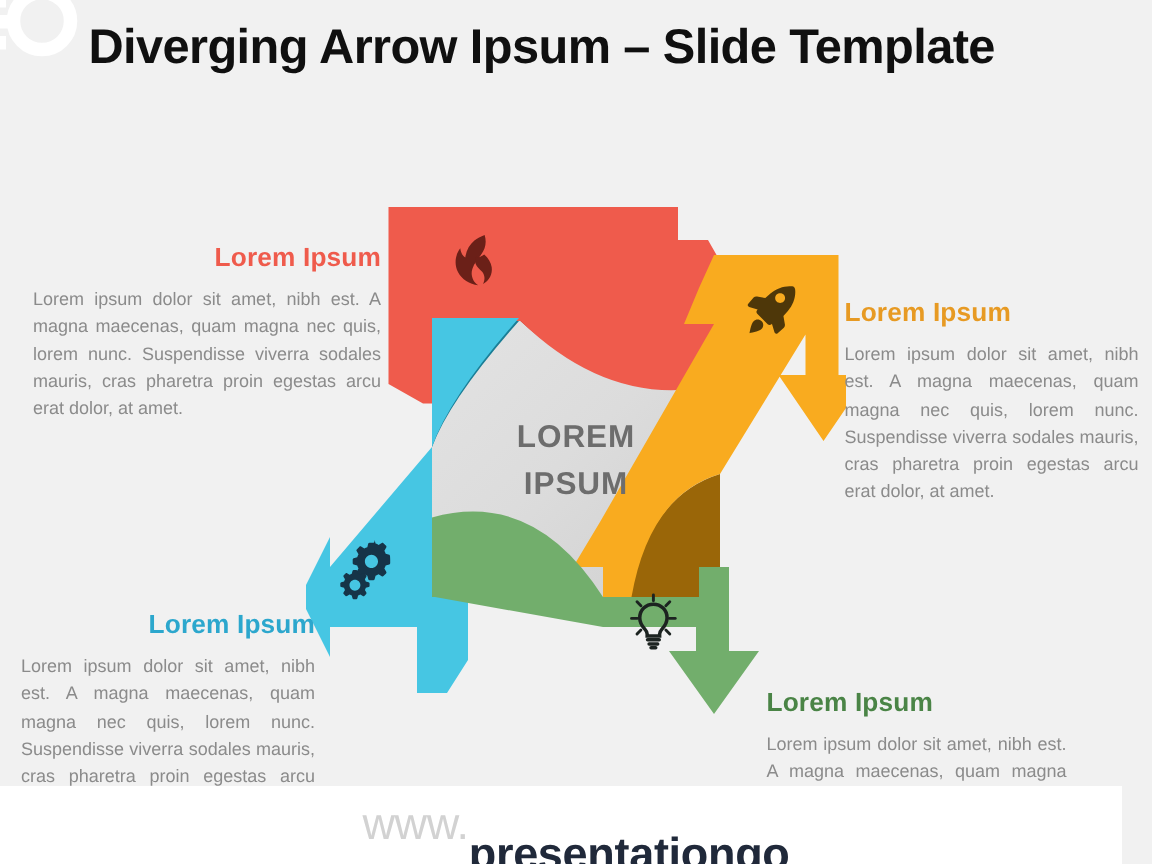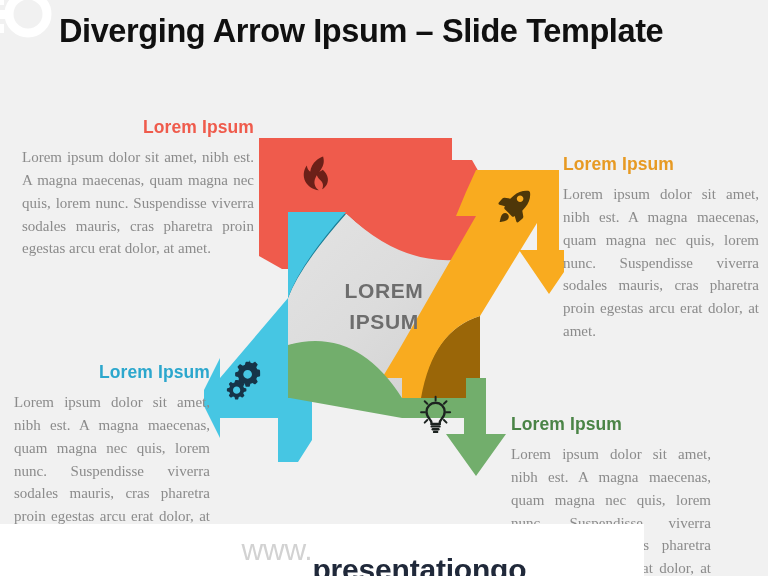--- a/index.html
+++ b/index.html
@@ -36,34 +36,34 @@
     line-height: 1.22;
     letter-spacing: -0.4px;
     color: #101010;
     z-index: 4;
   }
 
   
   .txt-block {
     position: absolute;
     z-index: 5;
+    margin-top: 44px;
   }
   .txt-heading {
     font-size: 17.5px;
     font-weight: bold;
     line-height: 1.1;
     margin-bottom: 9px;
     letter-spacing: 0.1px;
   }
   .txt-body {
-    font-size: 15px;
+    font-size: 12px;
     line-height: 1.52;
     color: #8b8b8b;
     text-align: justify;
-    font-family: Liberation Serif, serif;
   }
 
   .tb-tl { left: 22px;  top: 118px; width: 232px; }
   .tb-tl .txt-heading { text-align: right; color: #ef5b4c; }
 
   .tb-tr { left: 563px; top: 155px; width: 196px; }
   .tb-tr .txt-heading { text-align: left;  color: #e79a23; }
 
   .tb-bl { left: 14px;  top: 363px; width: 196px; }
   .tb-bl .txt-heading { text-align: right; color: #2ca7cd; }
@@ -86,21 +86,21 @@
     font-weight: bold;
     fill: #6d6d6d;
     letter-spacing: 0.6px;
   }
 
   
   .footer-band {
     position: absolute;
     left: 0;
     bottom: 0;
-    width: 644px;
+    width: 748px;
     height: 52px;
     background: #ffffff;
     z-index: 6;
   }
   .footer-url {
     position: absolute;
     left: 0;
     top: 0;
     width: 768px;
     height: 52px;

